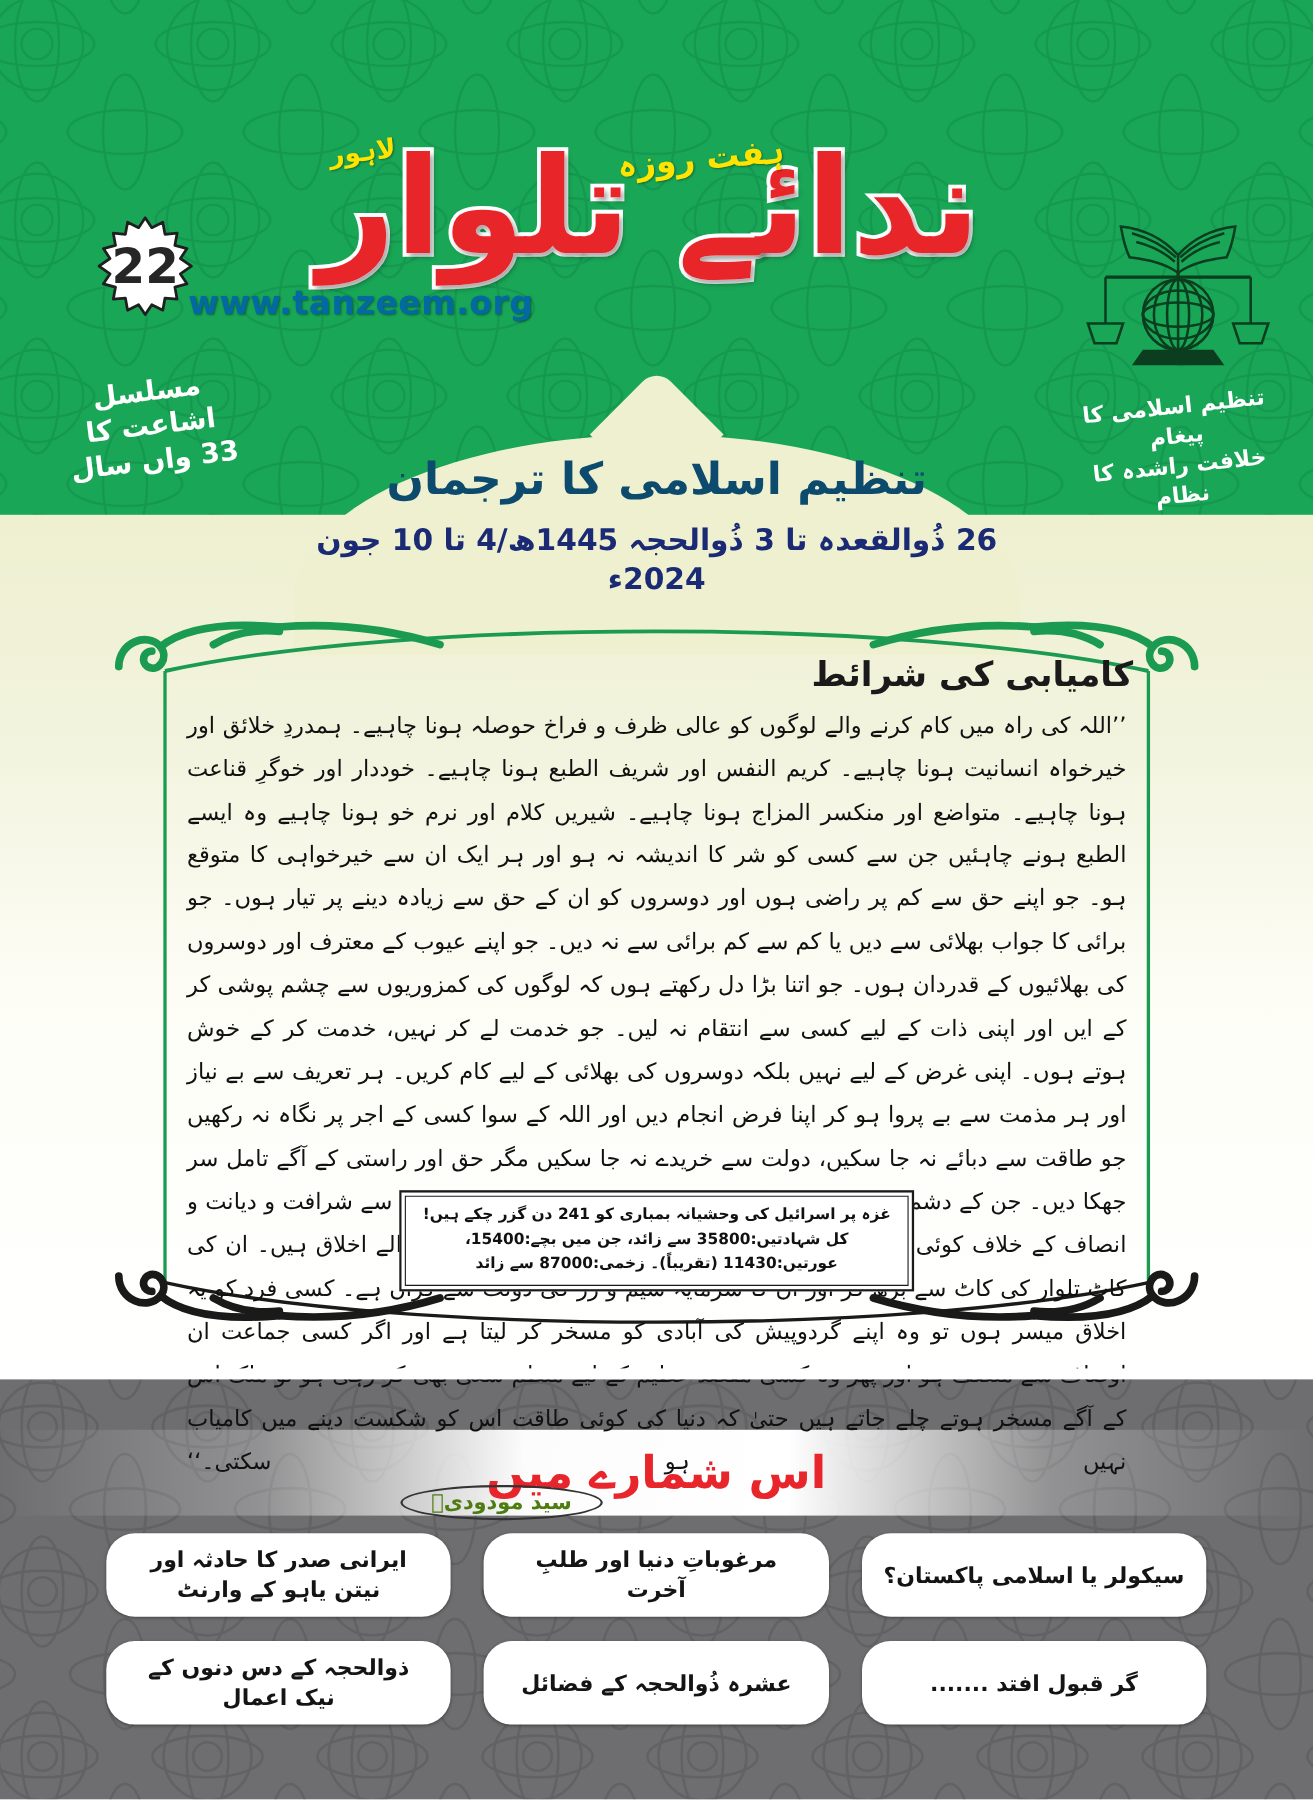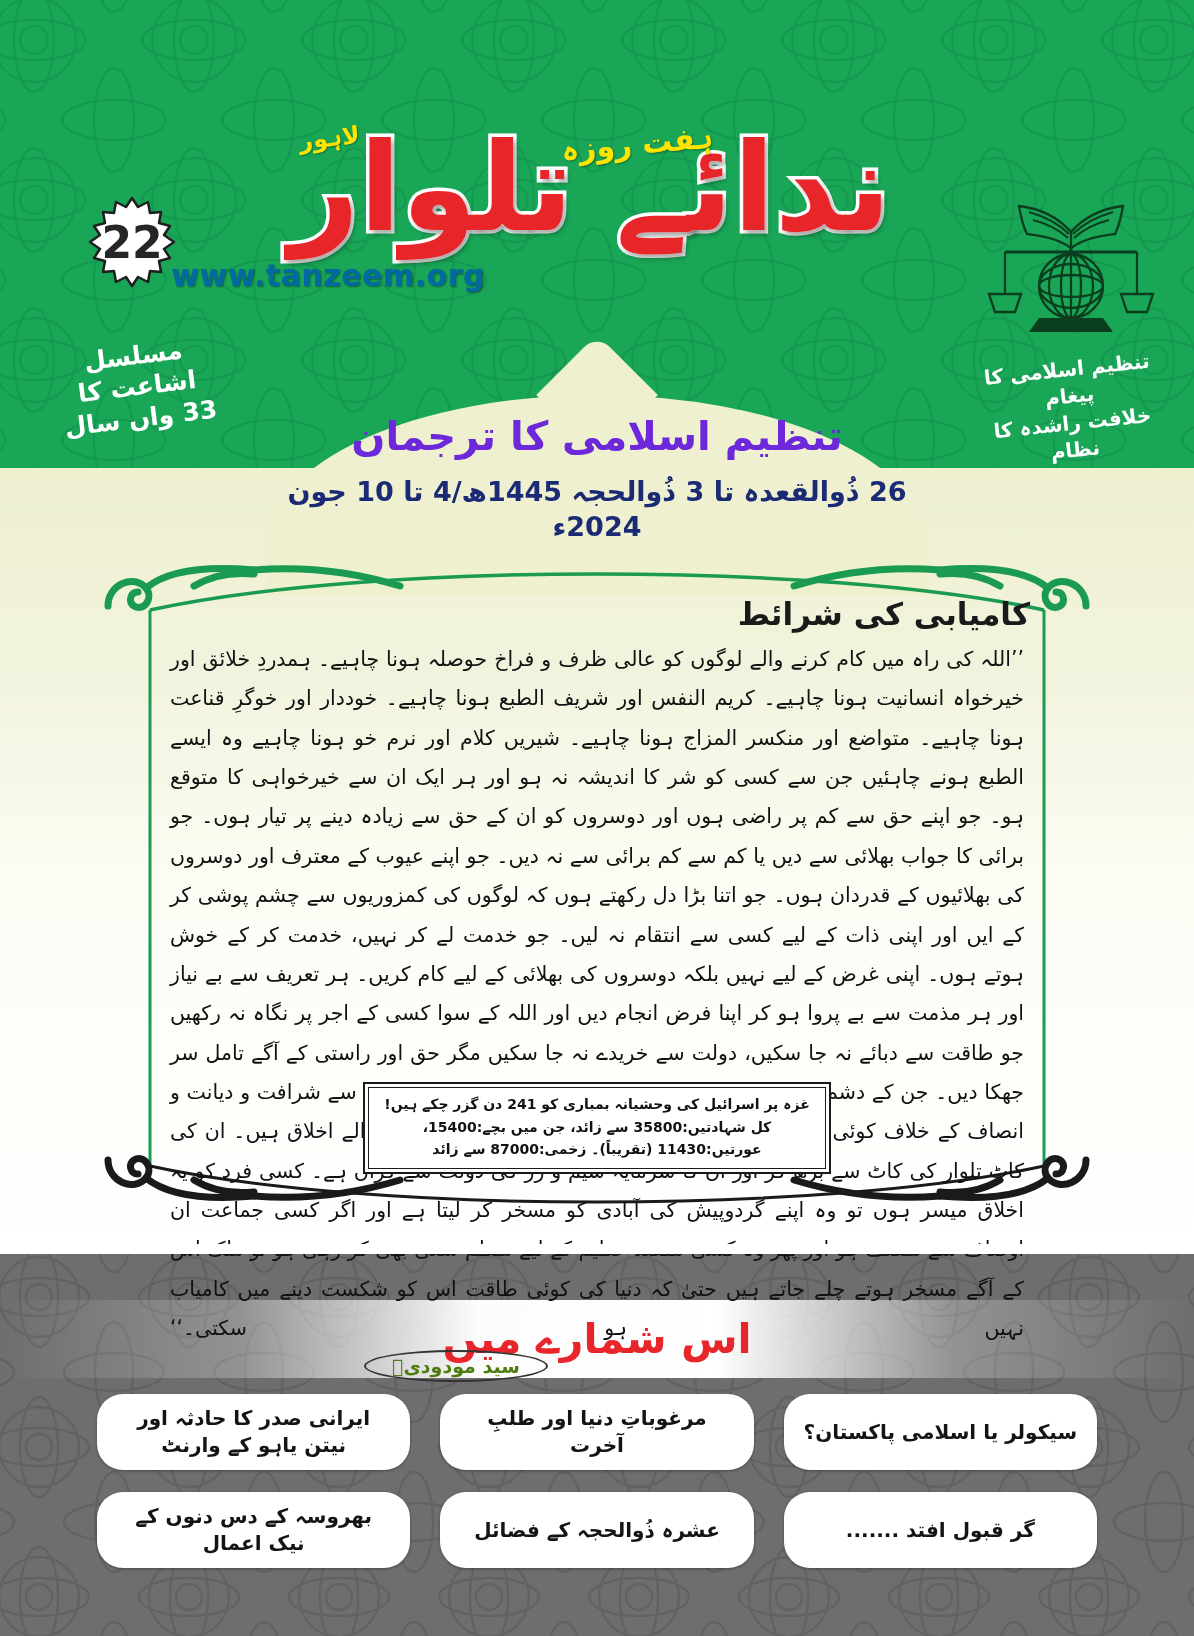--- a/index.html
+++ b/index.html
@@ -191,21 +191,21 @@
     left: 50%;
     transform: translateX(-50%);
     width: 660px;
     text-align: center;
     z-index: 8;
     direction: rtl;
   }
   .dome-title {
     font-size: 40px;
     font-weight: bold;
-    color: #6d28d9;
+    color: #0c4a6e;
     line-height: 1.3;
     letter-spacing: 1px;
   }
   .dome-date {
     margin-top: 12px;
     font-size: 27px;
     color: #1b2a74;
     font-weight: 600;
     line-height: 1.3;
   }
@@ -573,18 +573,18 @@
           <span>ایرانی صدر کا حادثہ
 اور نیتن یاہو کے وارنٹ</span>
         </div>
       <div class="toc-item">
           <span>گر قبول افتد .......</span>
         </div>
       <div class="toc-item">
           <span>عشرہ ذُوالحجہ کے فضائل</span>
         </div>
       <div class="toc-item">
-          <span>بھروسہ کے دس دنوں کے نیک اعمال</span>
+          <span>ذوالحجہ کے دس دنوں کے نیک اعمال</span>
         </div>
     </div>
   </div>
 
 </div>
 
 </body></html>

